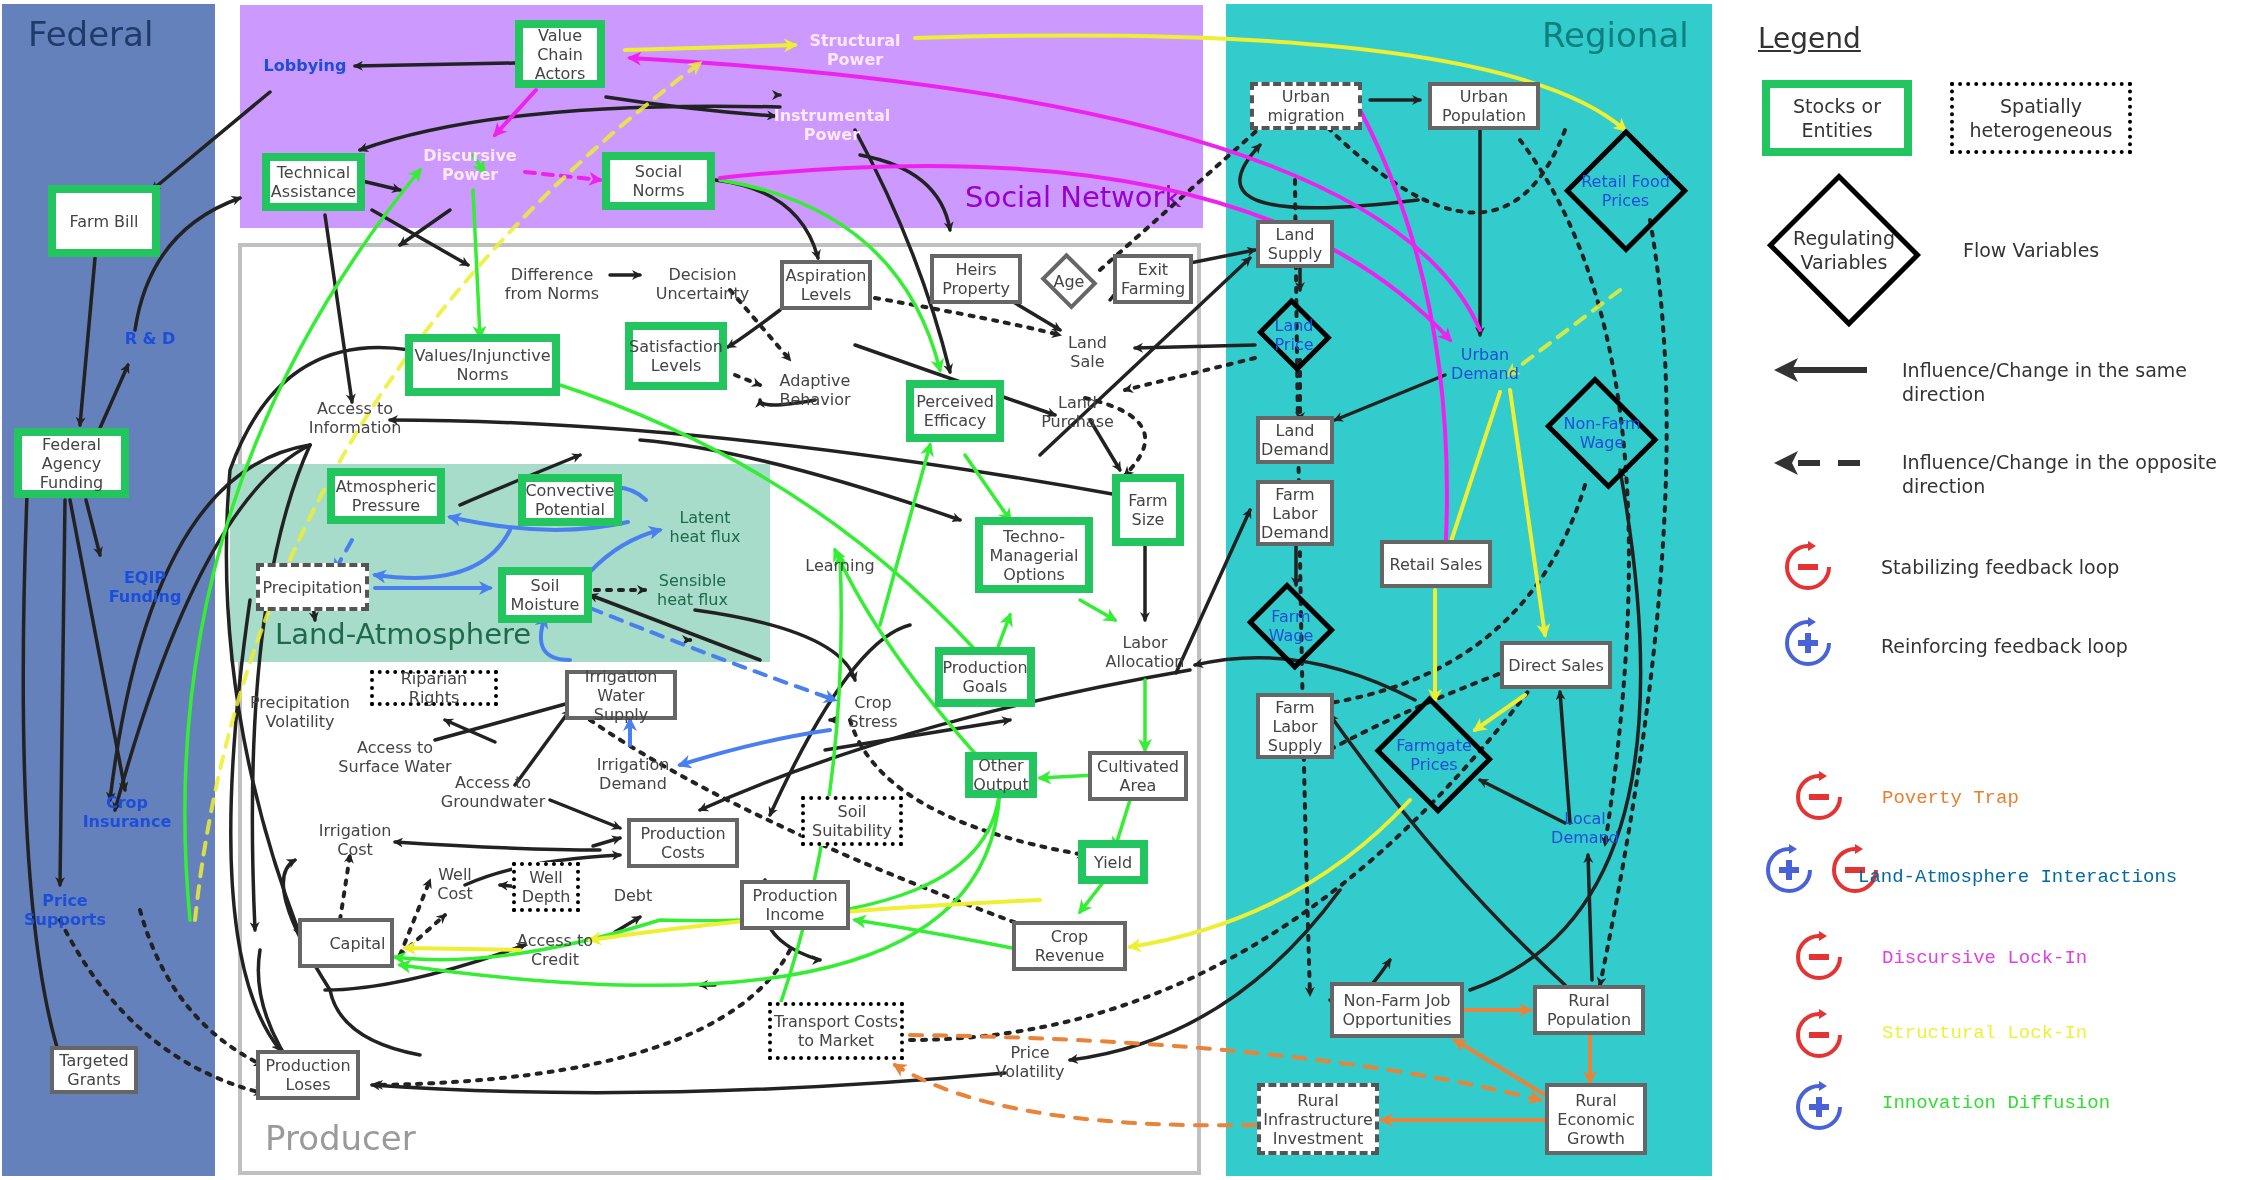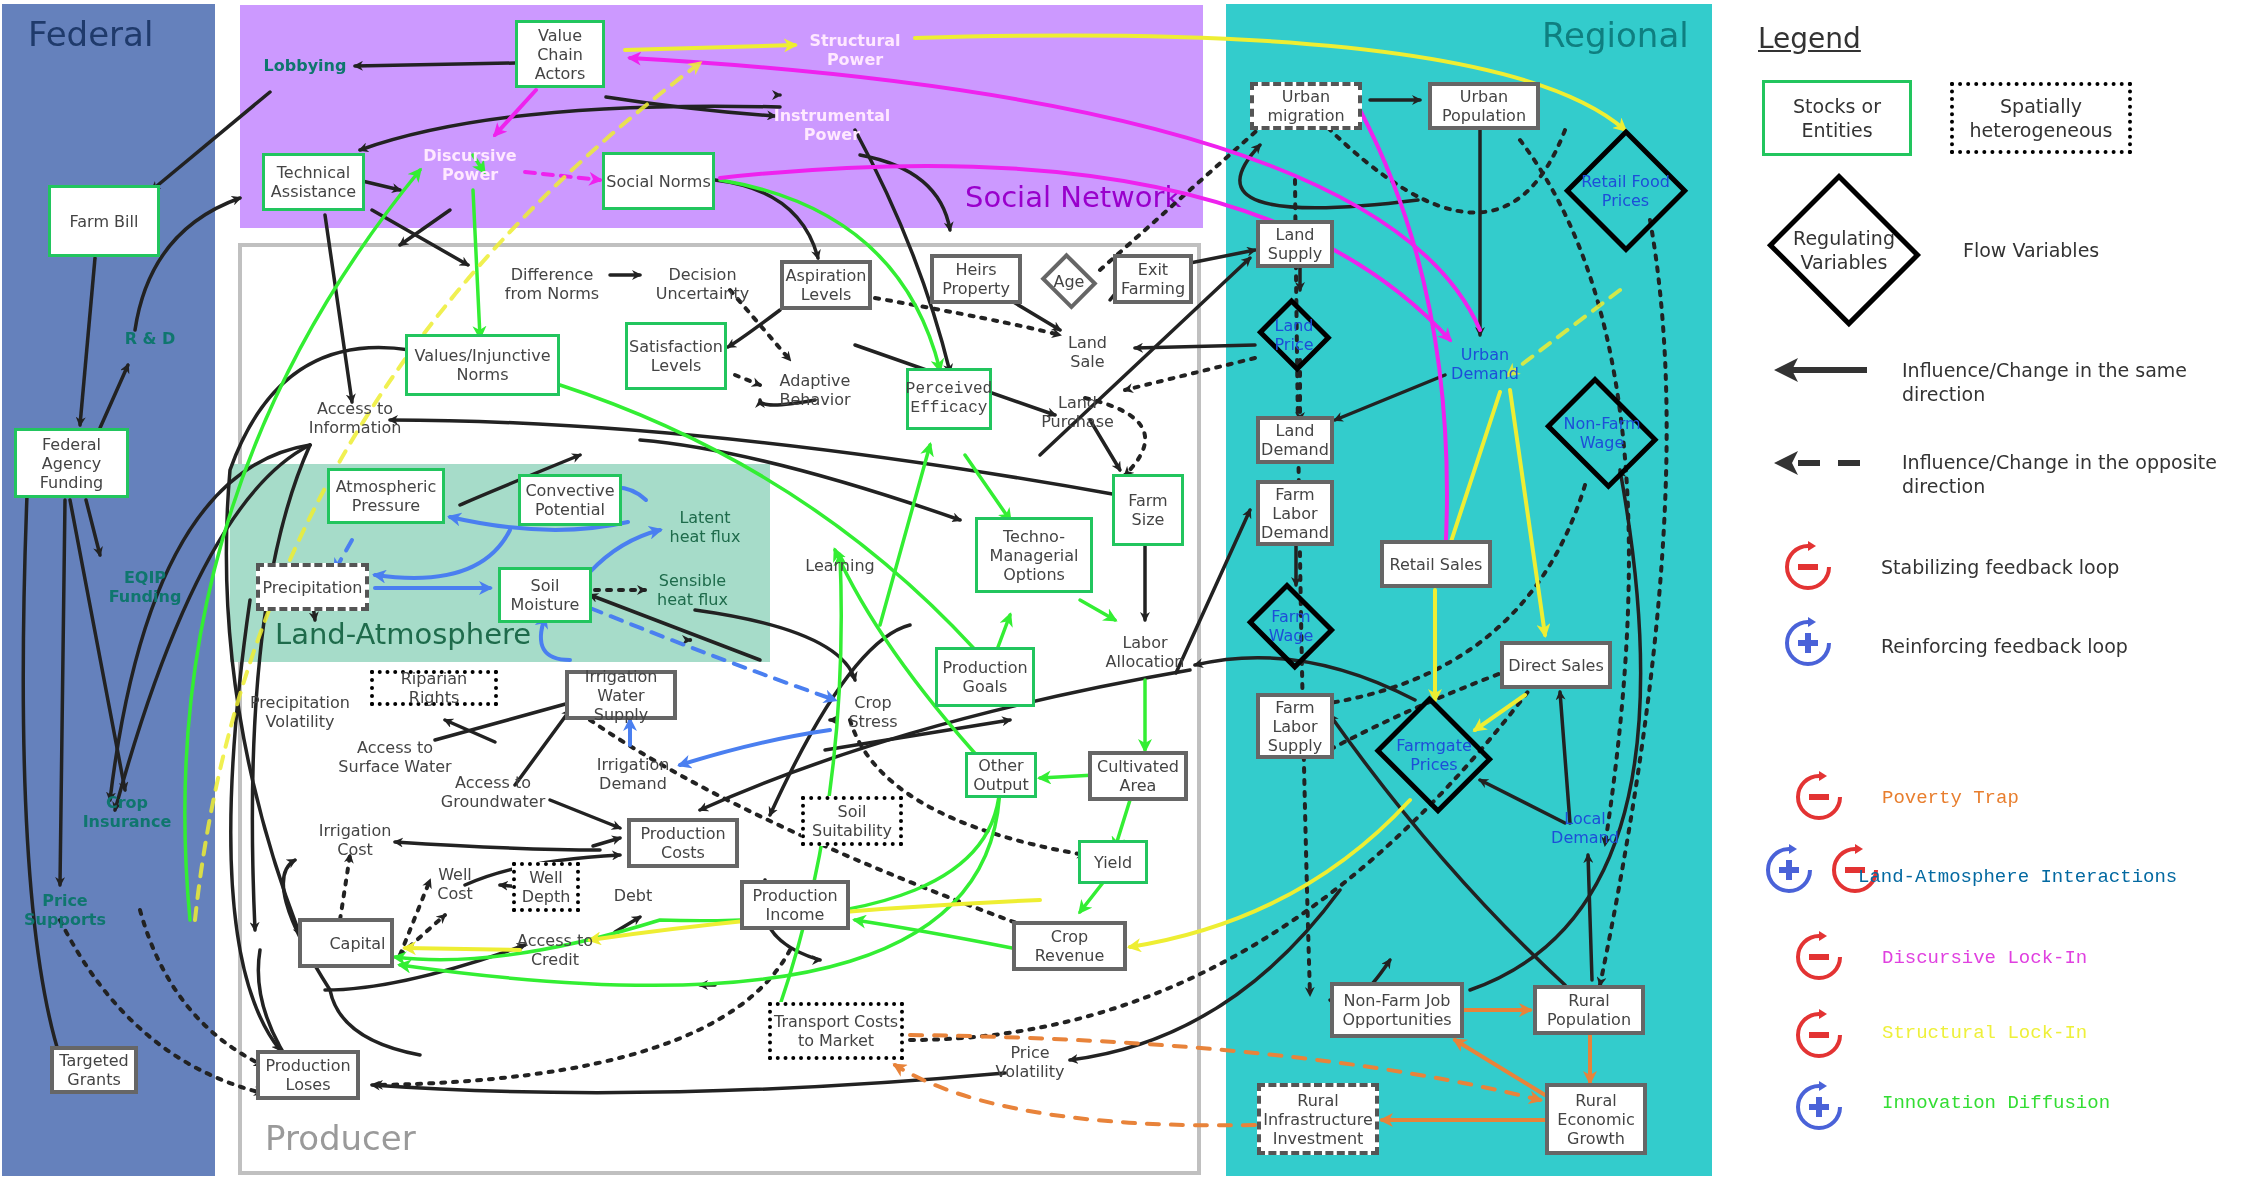--- a/index.html
+++ b/index.html
@@ -13,26 +13,26 @@
   .panel-regional{left:1226px;top:4px;width:486px;height:1172px;background:#33cccc;}
   .panel-title{position:absolute;font-size:34px;white-space:nowrap;}
   .t-federal{left:28px;top:14px;color:#1f3a6b;}
   .t-social{left:965px;top:180px;color:#9900cc;font-size:29px;}
   .t-producer{left:265px;top:1118px;color:#9a9a9a;}
   .t-landatm{left:275px;top:617px;color:#1e6b4b;font-size:29px;}
   .t-regional{left:1542px;top:15px;color:#0f7f80;}
   svg#edges{position:absolute;left:0;top:0;width:2250px;height:1180px;pointer-events:none;}
   .node{position:absolute;display:flex;align-items:center;justify-content:center;text-align:center;font-size:16px;line-height:19px;color:#444;box-sizing:border-box;white-space:pre-line;}
   .box{background:#fff;}
-  .stock{border:3px solid #22c55e;}
+  .stock{border:8px solid #22c55e;}
   .grey{border:4px solid #666;}
   .dash{border:4px dashed #555;}
   .dot{border:4px dotted #000;}
   .plain{background:transparent;}
-  .light{color:#0f766e;font-weight:bold;}
+  .light{color:#1d4ed8;font-weight:bold;}
   .light-soc{color:#ffe8ff;font-weight:bold;}
   .diamond{background:transparent;}
   .diamond::before{content:"";position:absolute;left:50%;top:50%;width:70.7%;height:70.7%;border:5px solid #000;transform:translate(-50%,-50%) rotate(45deg);box-sizing:border-box;}
   .diamond.white::before{background:#fff;border-width:4px;border-color:#666;}
   .diamond span{position:relative;}
   .teal-text{color:#1d4ed8;justify-content:center;}
   
   .legend-title{position:absolute;left:1758px;top:22px;font-size:28px;color:#333;text-decoration:underline;}
   .legend-text{position:absolute;font-size:19px;color:#333;line-height:24px;}
   .loop-icon{position:absolute;width:54px;height:54px;}
@@ -295,21 +295,21 @@
 Property</div>
   <div class="node diamond white" style="left:1038px;top:255px;width:62px;height:52px;"><span>Age</span></div>
   <div class="node box grey" style="left:1113px;top:254px;width:80px;height:50px;">Exit
 Farming</div>
   <div class="node box stock" style="left:405px;top:334px;width:155px;height:62px;">Values/Injunctive
 Norms</div>
   <div class="node box stock" style="left:625px;top:322px;width:102px;height:68px;">Satisfaction
 Levels</div>
   <div class="node plain" style="left:760px;top:368px;width:110px;height:44px;">Adaptive
 Behavior</div>
-  <div class="node box stock" style="left:906px;top:368px;width:86px;height:62px;font-family:Liberation Mono, monospace;">Perceived
+  <div class="node box stock" style="left:906px;top:380px;width:98px;height:62px;">Perceived
 Efficacy</div>
   <div class="node plain" style="left:1040px;top:330px;width:95px;height:44px;">Land
 Sale</div>
   <div class="node plain" style="left:1030px;top:390px;width:95px;height:44px;">Land
 Purchase</div>
   <div class="node plain" style="left:295px;top:396px;width:120px;height:44px;">Access to
 Information</div>
   <div class="node box stock" style="left:1112px;top:474px;width:72px;height:72px;">Farm
 Size</div>
   <div class="node box stock" style="left:327px;top:468px;width:118px;height:56px;">Atmospheric

